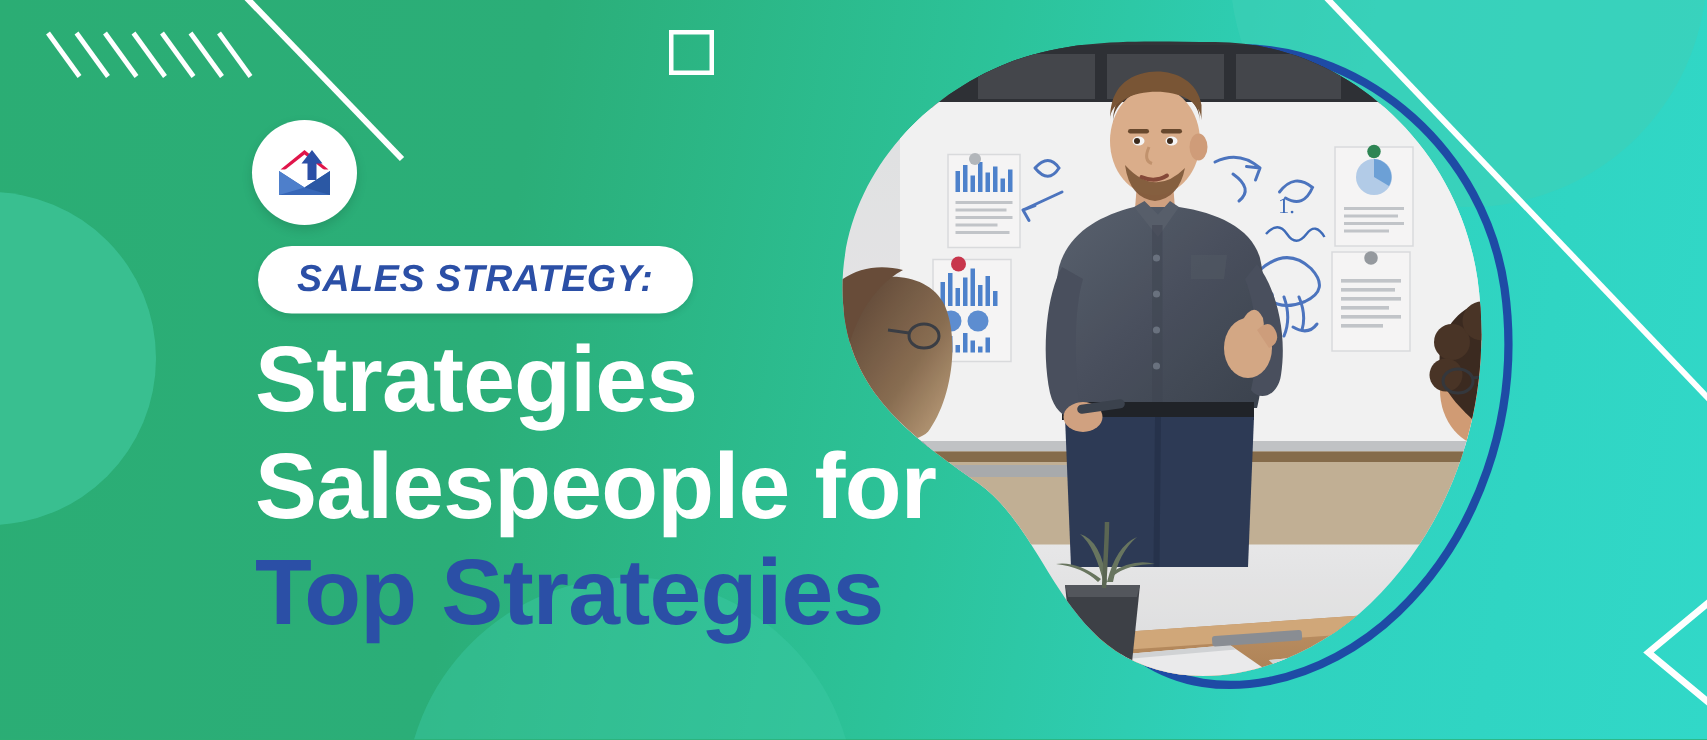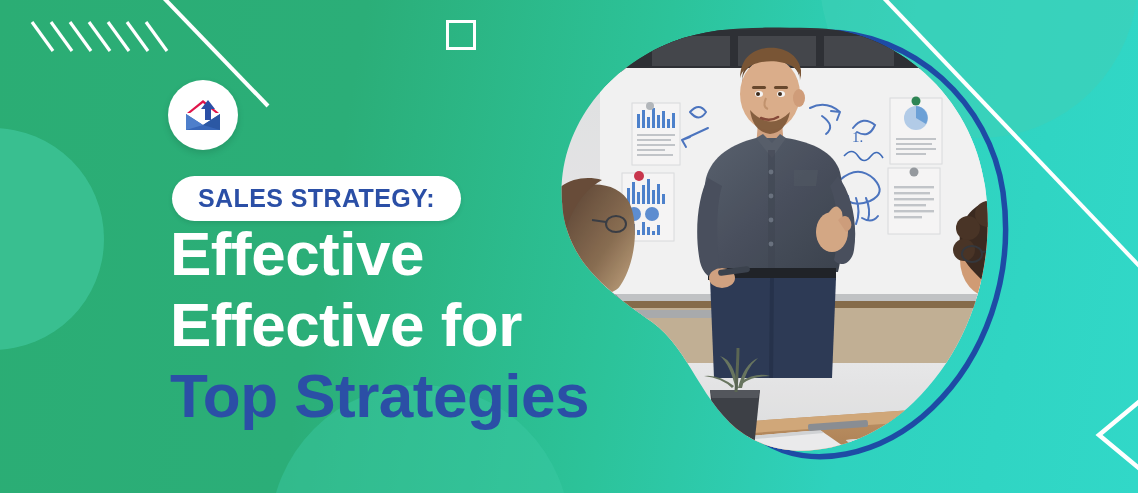--- a/index.html
+++ b/index.html
@@ -64,27 +64,28 @@
     width:70px; height:70px;
     border-radius:50%;
     background:#ffffff;
     box-shadow:0 3px 7px rgba(0,0,0,.13);
     display:flex; align-items:center; justify-content:center;
   }
 
   
   .badge {
     position:absolute;
-    left:172px; top:176px;
+    left:172px; top:164px;
     height:45px;
     padding:0 26px;
     border-radius:23px;
     background:#ffffff;
     display:flex; align-items:center;
     box-shadow:0 2px 5px rgba(0,0,0,.10);
+    font-style:italic;
   }
   .badge span {
     font-size:25px;
     font-weight:bold;
     letter-spacing:.4px;
     color:#2B4FA6;
     white-space:nowrap;
   }
 
   
@@ -465,18 +466,18 @@
 
       <path d="M25,28 L25,17 L21,17 L28,8 L35,17 L31,17 L31,28 Z" fill="#2B4FA6"></path>
     </svg>
   </div>
 
   <div class="badge">
     <span>SALES STRATEGY:</span>
   </div>
 
   <div class="headline">
-    <div class="line line-white">Effective</div>
-    <div class="line line-white">Effective for</div>
+    <div class="line line-white">Strategies</div>
+    <div class="line line-white">Salespeople for</div>
     <div class="line line-blue">Top Strategies</div>
   </div>
 
 </div>
 
 </body></html>

